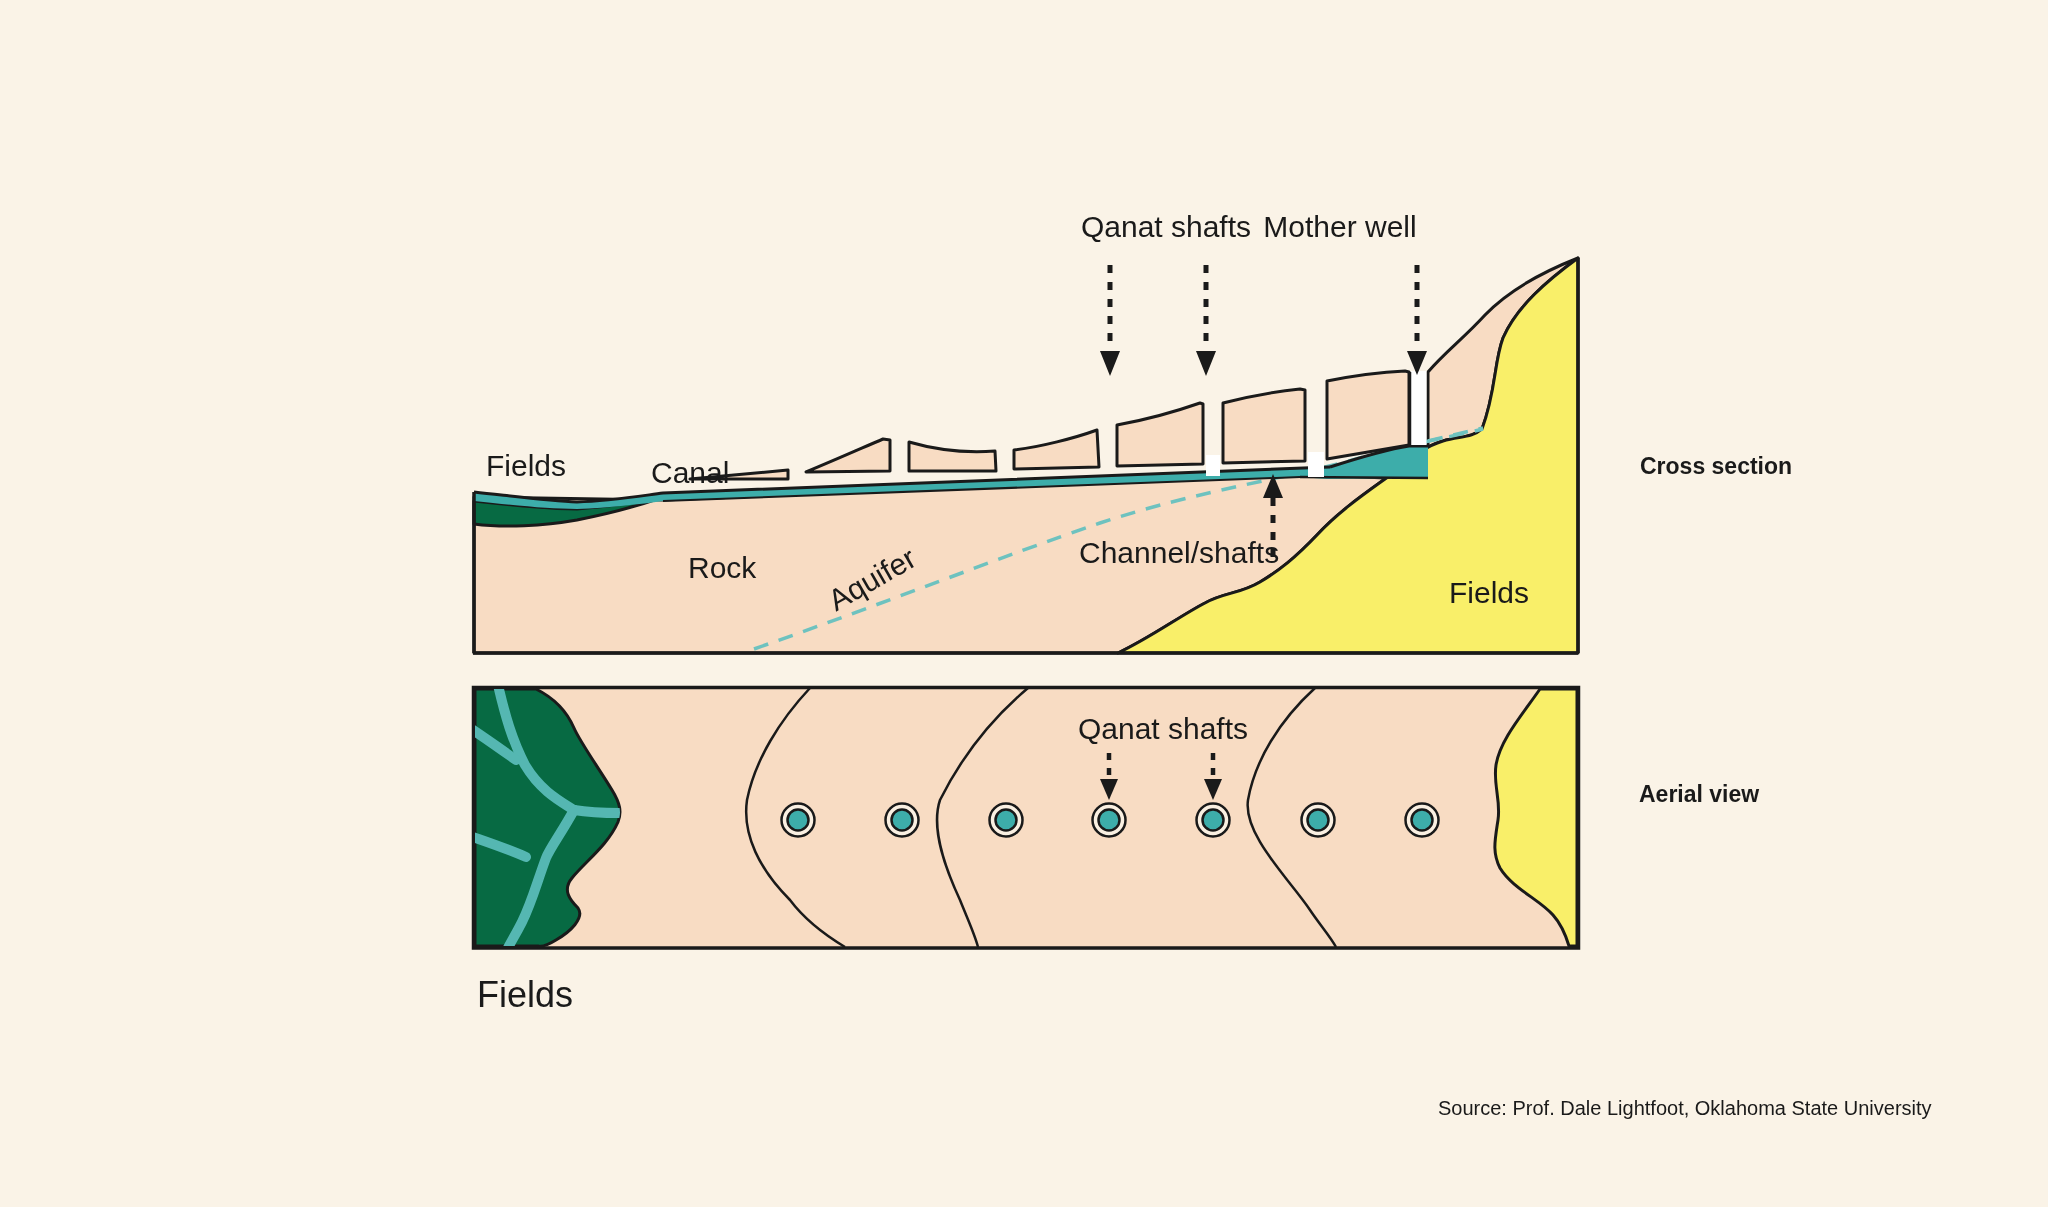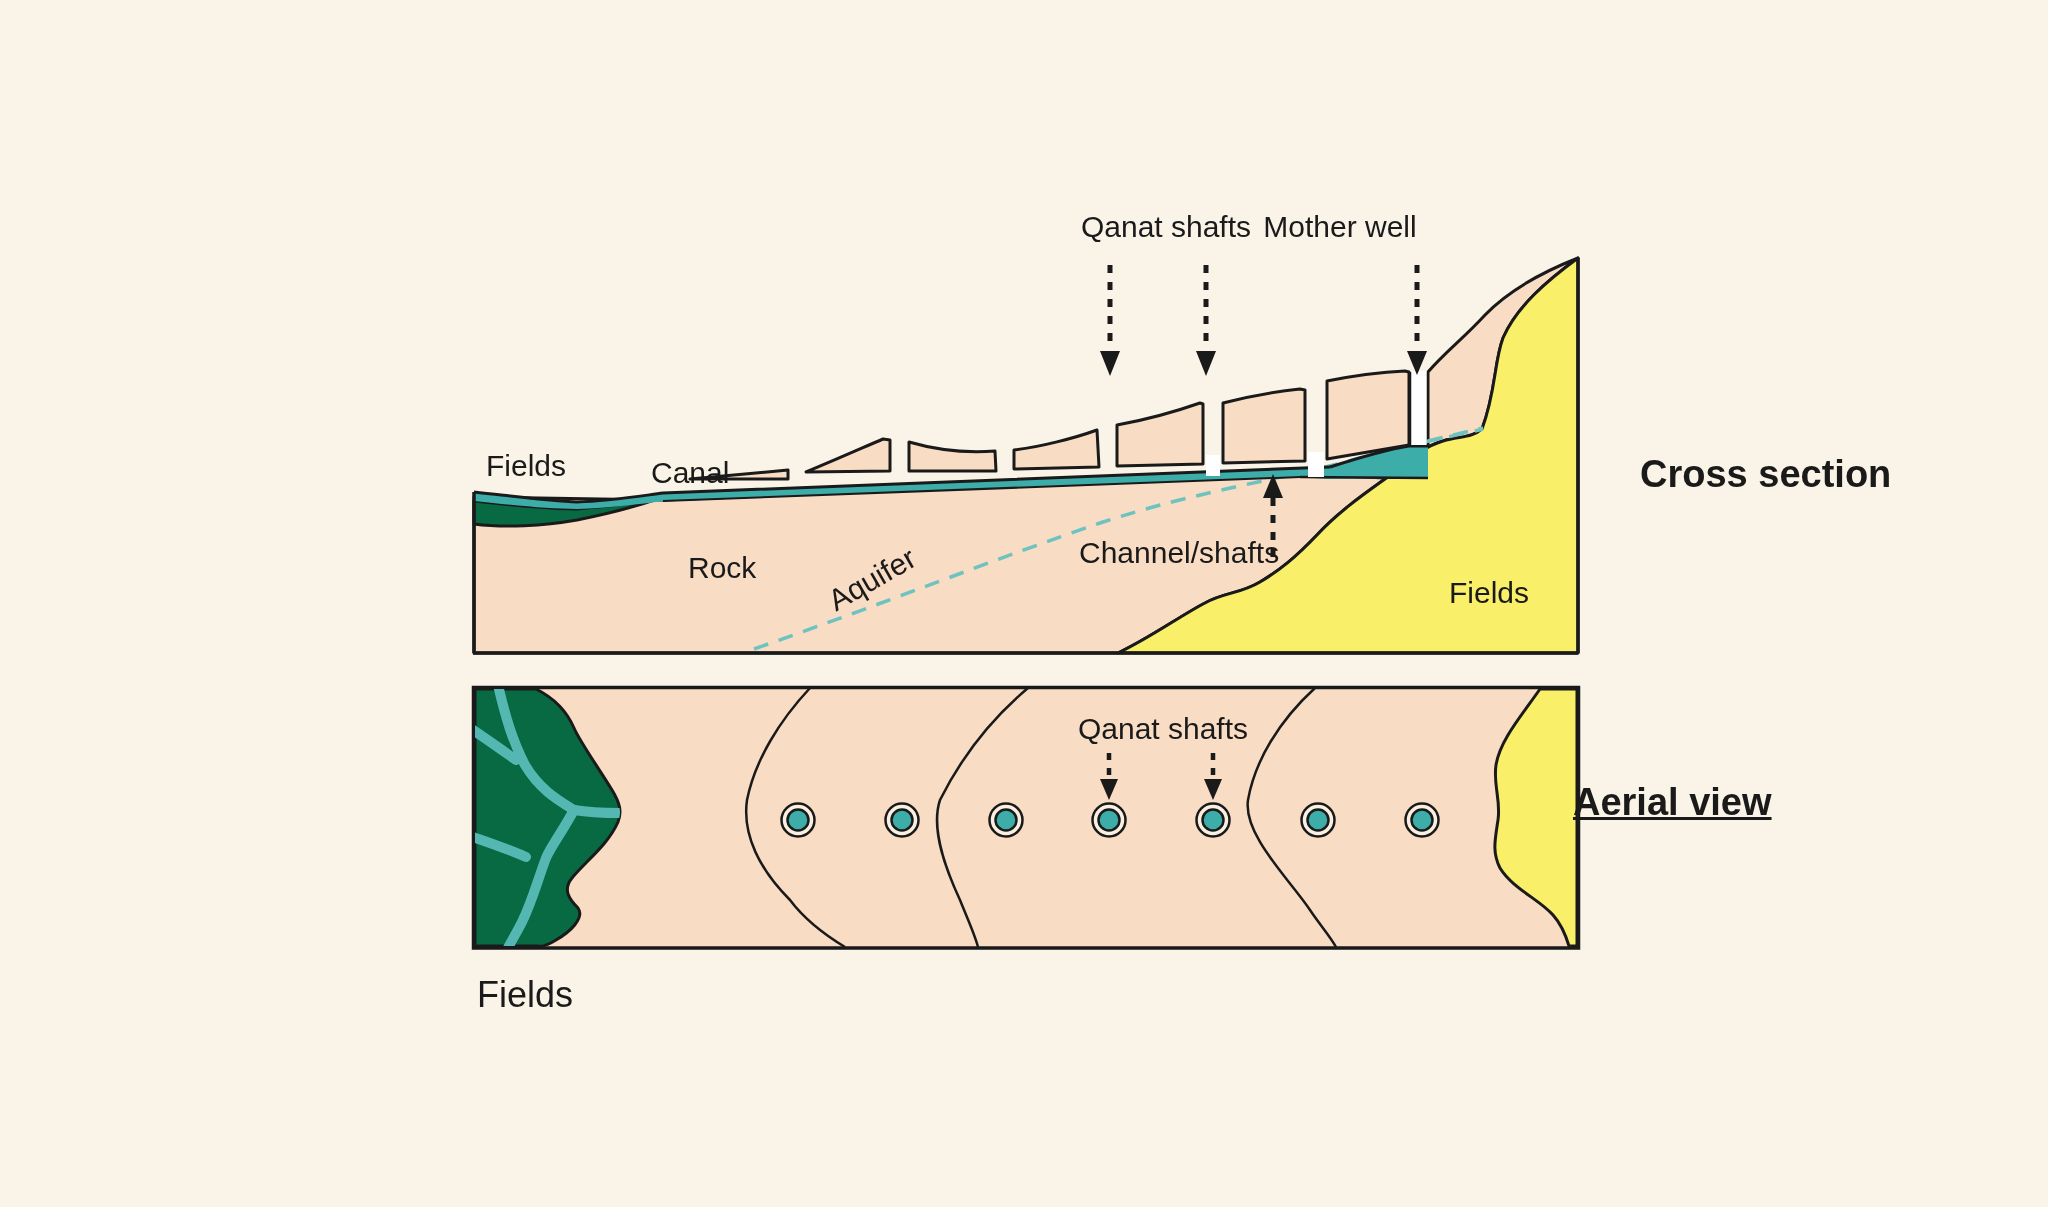--- a/index.html
+++ b/index.html
@@ -2,21 +2,21 @@
 <html style="--cream: #faf3e7; --peach: #f8dcc3; --ring: #faf0e2; --yellow: #f9ef69; --green: #076a43; --teal: #3dadaa; --river: #55b7b2; --aquifer: #6ec2bf; --ink: #1a1a1a; --white: #ffffff;"><head>
 <meta charset="utf-8">
 <style>
   html,body{margin:0;padding:0;}
   body{font-family:"Liberation Sans", sans-serif; background:#e8e8e8;}
   .stage{position:relative; width:2048px; height:1207px; overflow:hidden;
          background:var(--cream,#faf3e7); color:var(--ink,#1a1a1a);}
   .stage svg{position:absolute; left:0; top:0;}
   .lbl{position:absolute; white-space:nowrap; font-size:30px; line-height:1.1; color:var(--ink,#1a1a1a);}
   .lbl.center{transform:translateX(-50%);}
-  .lbl.bold{font-weight:bold; font-size:38px;}
+  .lbl.bold{font-weight:bold; font-size:23px;}
   .lbl.big{font-size:36px;}
   .lbl.small{font-size:20px;}
   .lbl.rot{transform:translate(-50%,-50%) rotate(-30deg);}
 </style>
 </head>
 <body>
 
 <div class="stage">
 
   <svg width="2048" height="1207" viewBox="0 0 2048 1207">
@@ -160,16 +160,17 @@
   <div class="lbl" style="left:604px; top:456px;margin-left:47px;">Canal</div>
   <div class="lbl center" style="left:1166px; top:210px;">Qanat shafts</div>
   <div class="lbl center" style="left:1340px; top:210px;">Mother well</div>
   <div class="lbl" style="left:671px; top:551px;margin-left:17px;">Rock</div>
   <div class="lbl rot" style="left:872px; top:579px;">Aquifer</div>
   <div class="lbl" style="left:1079px; top:536px;">Channel/shafts</div>
   <div class="lbl center" style="left:1489px; top:576px;">Fields</div>
   <div class="lbl bold" style="left:1640px; top:454px;">Cross section</div>
 
   <div class="lbl center" style="left:1163px; top:712px;">Qanat shafts</div>
-  <div class="lbl bold" style="left:1573px; top:782px;text-decoration:underline;">Aerial view</div>
+  <div class="lbl bold" style="left:1639px; top:782px;">Aerial view</div>
   <div class="lbl big" style="left:477px; top:975px;">Fields</div>
 
+  <div class="lbl small" style="left:1438px; top:1097px;">Source: Prof. Dale Lightfoot, Oklahoma State University</div>
 </div>
 
 </body></html>

